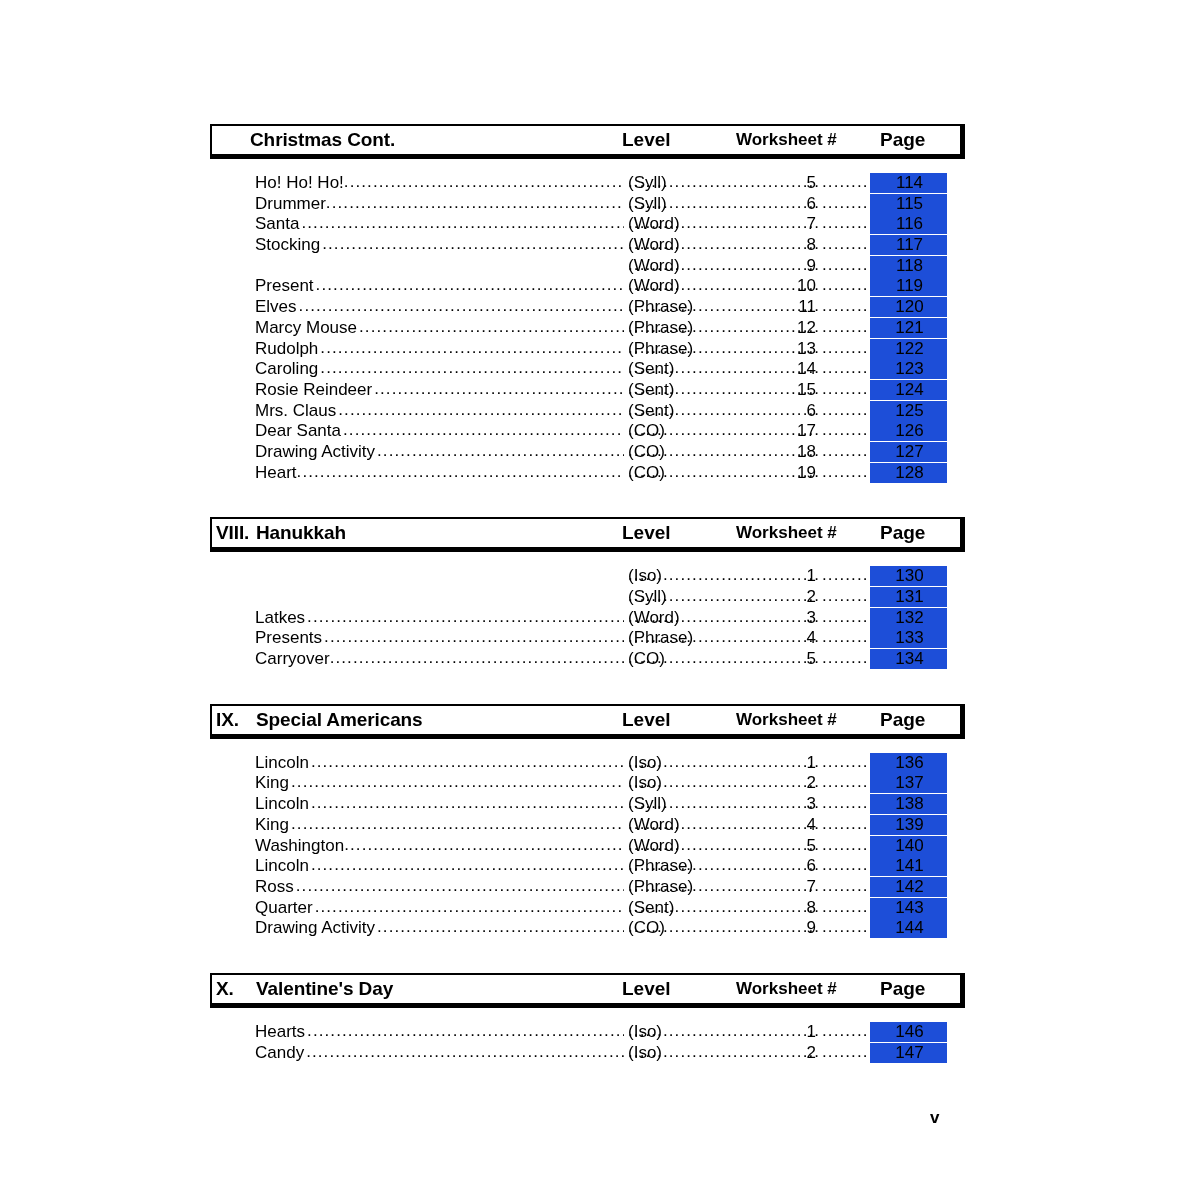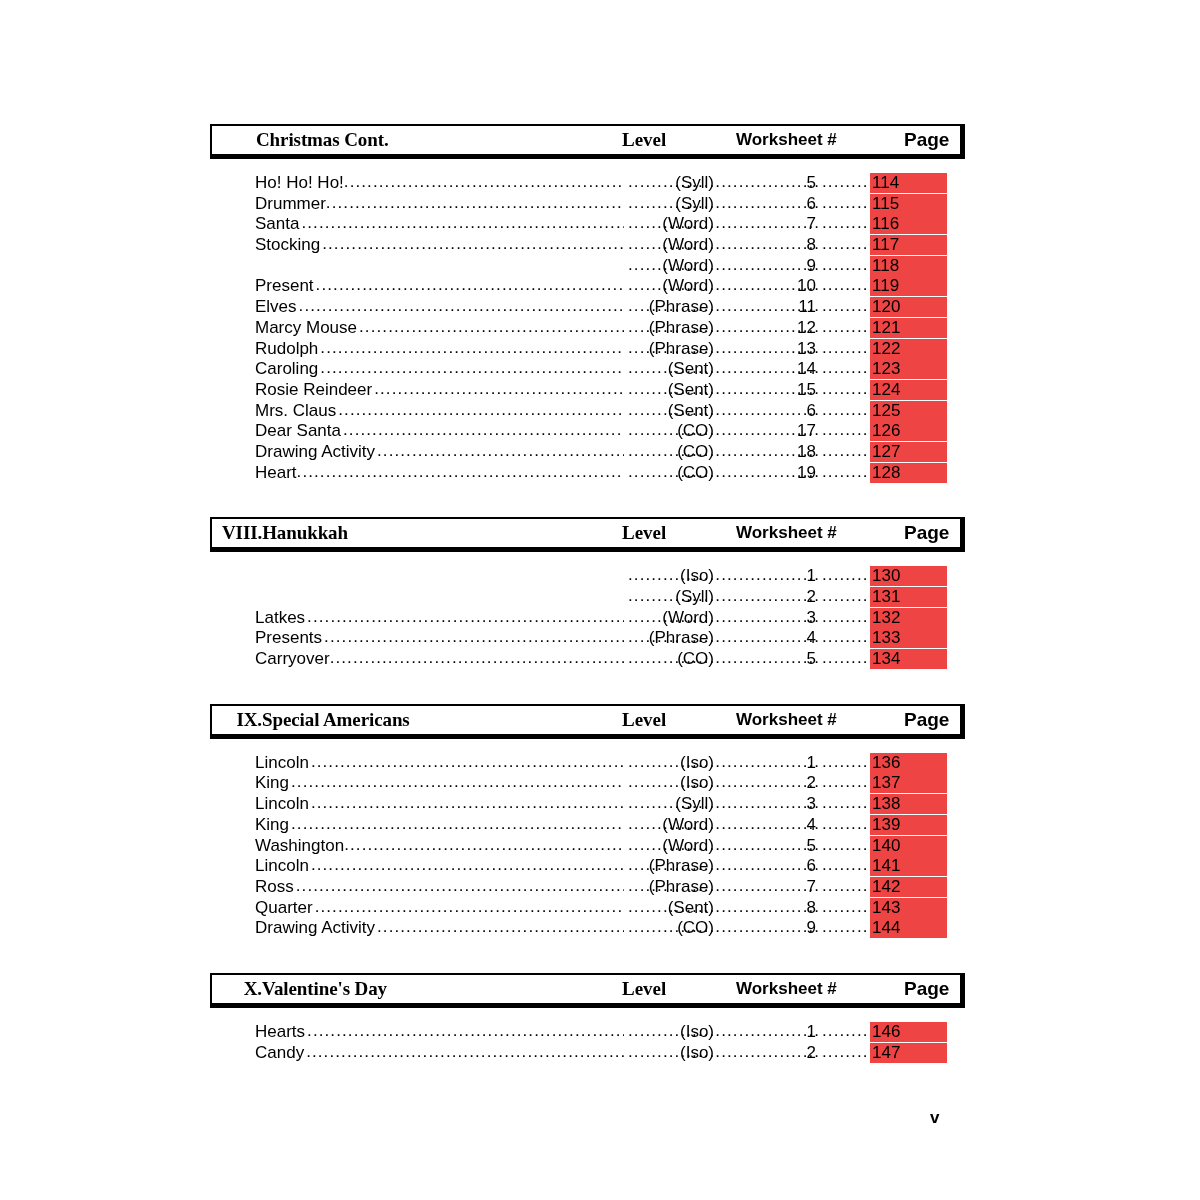--- a/index.html
+++ b/index.html
@@ -47,48 +47,45 @@
     align-items: center;
     box-sizing: content-box;
   }
   .header-bar .h-title {
     font-size: 19px;
     font-weight: bold;
     letter-spacing: -0.1px;
     white-space: nowrap;
     display: flex;
     align-items: baseline;
-    padding-left: 10px;
-    font-family: Liberation Serif, serif;
+    padding-left: 4px;
   }
   .header-bar .h-num {
     display: inline-block;
     min-width: 40px;
     font-size: 19px;
     font-weight: bold;
-    text-align: right;
   }
   .header-bar .h-name-indent { padding-left: 34px; }
 
   .header-bar .h-level {
     position: absolute;
     left: 410px;
     font-size: 19px;
     font-weight: bold;
-    font-family: Liberation Serif, serif;
   }
   .header-bar .h-ws {
     position: absolute;
     left: 524px;
     font-size: 17px;
     font-weight: bold;
   }
   .header-bar .h-page {
     position: absolute;
-    left: 692px;
+    left: 668px;
     font-size: 19px;
     font-weight: bold;
   }
 
   
   .entries {
     padding-top: 14px;
   }
   .entry {
     position: relative;
@@ -120,21 +117,21 @@
     content: "..................................................................................................................................";
     letter-spacing: 1.1px;
     font-size: 17px;
   }
   .leader.tight { margin-left: 0; }
 
   .e-level {
     position: absolute;
     left: 418px;
     width: 86px;
-    text-align: right;
+    text-align: left;
   }
 
   
   .e-lead2 {
     position: absolute;
     left: 418px;
     width: 190px;
     overflow: hidden;
     text-align: right;
     top: -1px;
@@ -163,22 +160,22 @@
   }
   .e-lead3::before {
     content: "........................................";
     letter-spacing: 1.1px;
   }
 
   .e-page {
     position: absolute;
     left: 660px;
     width: 75px;
-    text-align: left;
-    background: #ef4444;
+    text-align: center;
+    background: #1d4ed8;
     padding-left: 2px;
   }
 
   .gap-after-entries { height: 34px; }
 
   .folio {
     position: absolute;
     left: 930px;
     top: 1108px;
     font-size: 17px;

